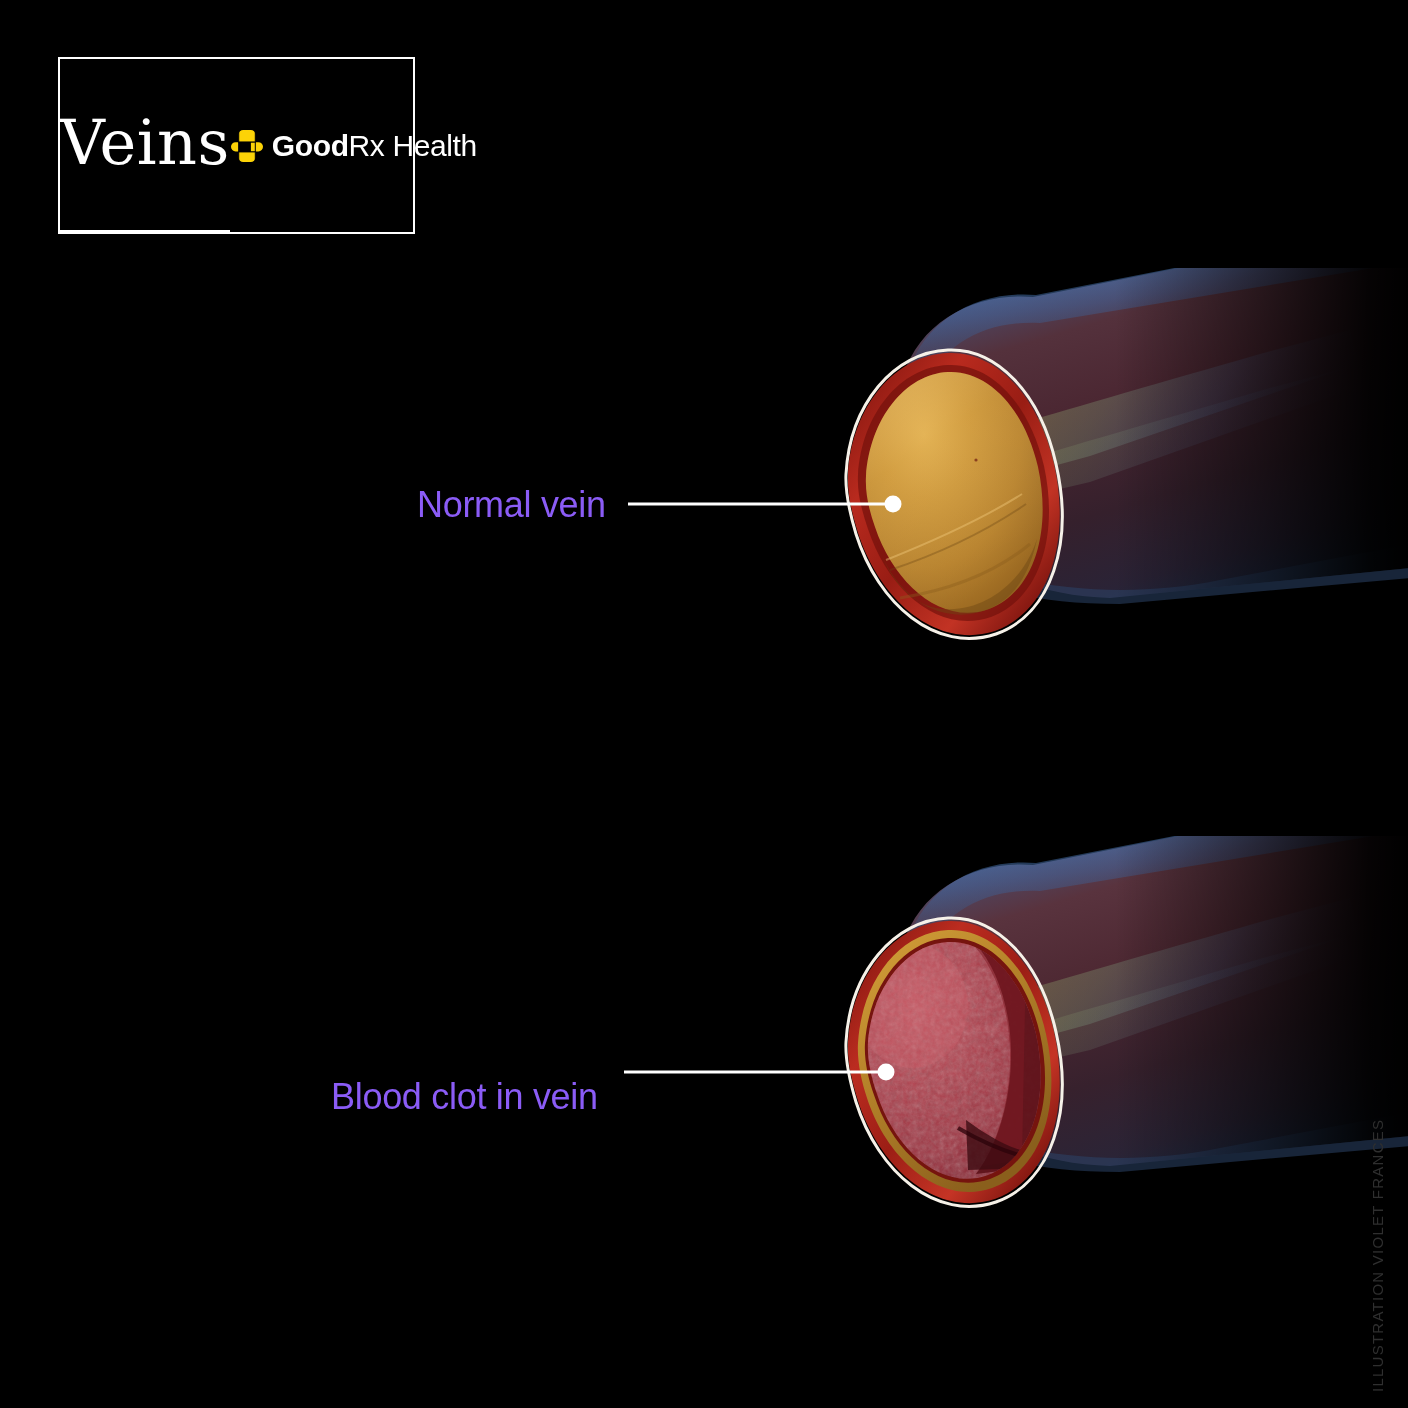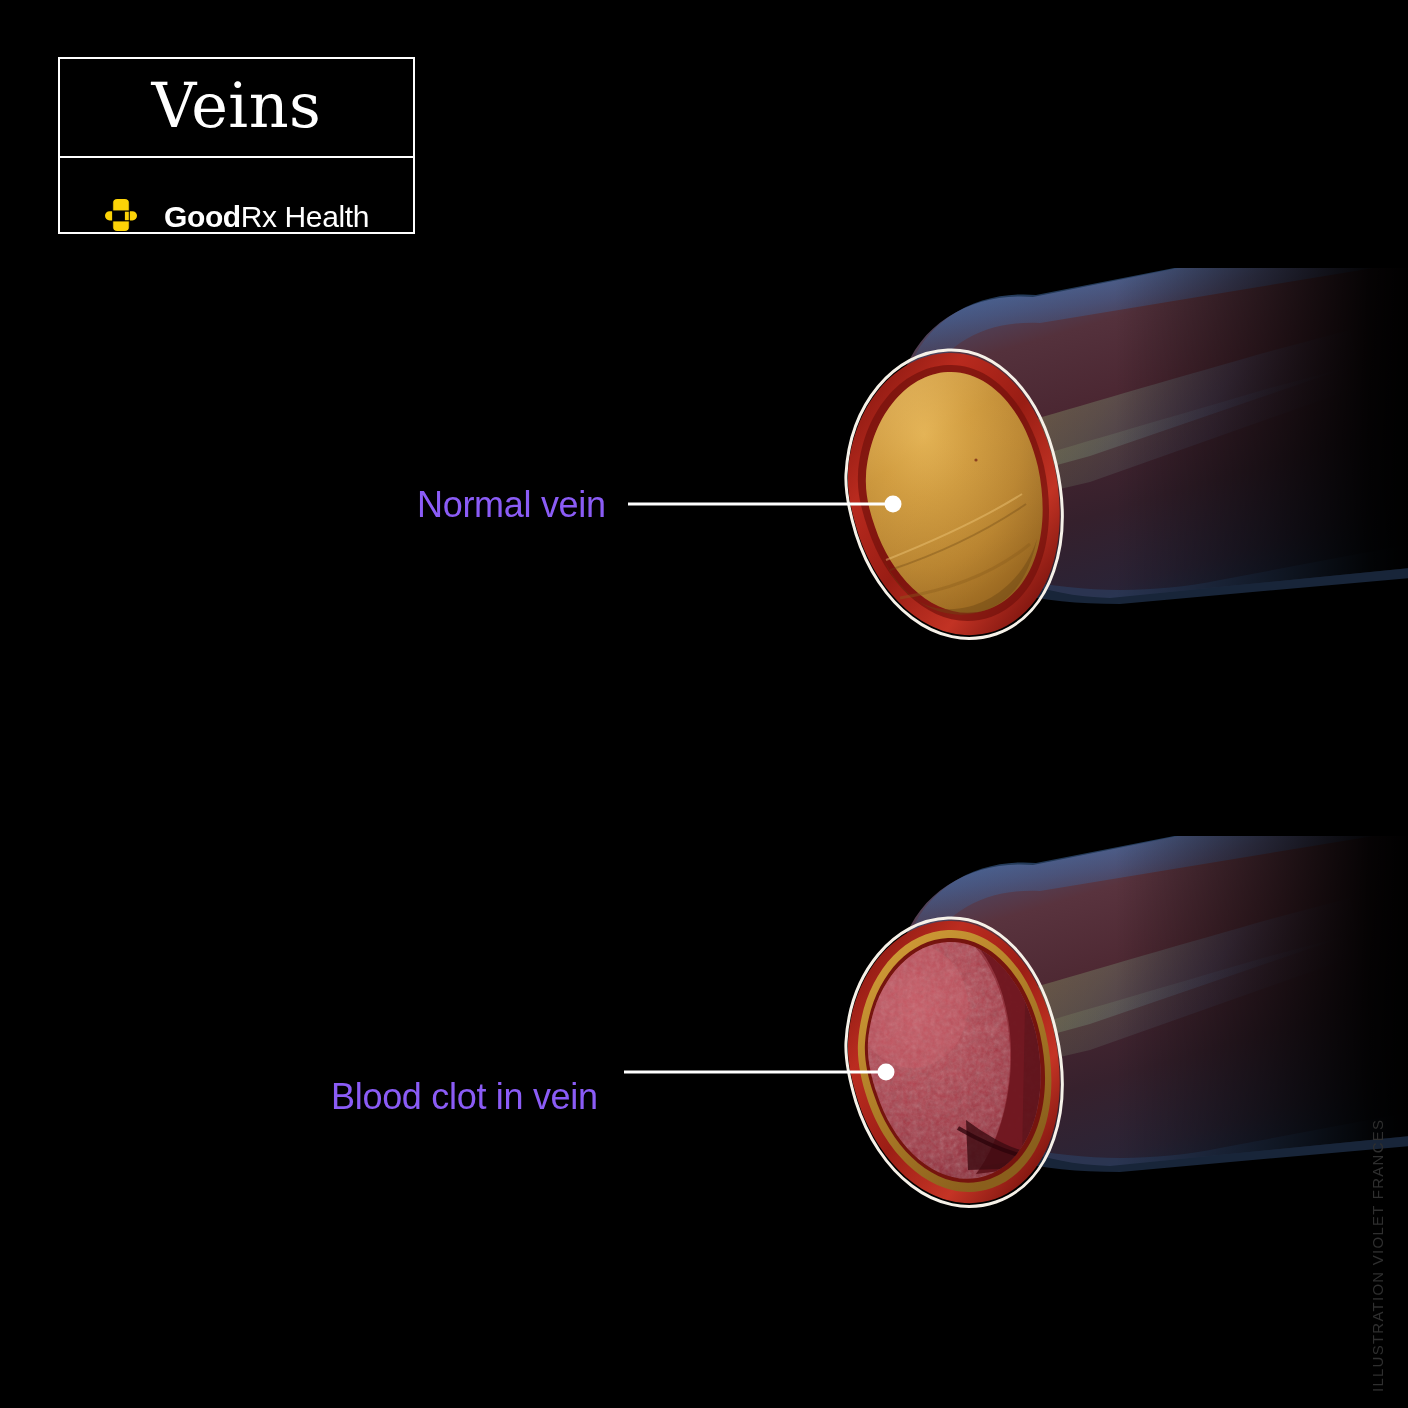--- a/index.html
+++ b/index.html
@@ -29,21 +29,21 @@
   
   .logo-box {
     position: absolute;
     left: 58px;
     top: 57px;
     width: 357px;
     height: 177px;
     border: 2px solid #ffffff;
     box-sizing: border-box;
     display: flex;
-    flex-direction: column;
+    flex-direction: row;
     background: #000;
   }
   .logo-title-row {
     flex: 0 0 97px;
     display: flex;
     align-items: center;
     justify-content: center;
     border-bottom: 2px solid #ffffff;
   }
   .logo-title {
@@ -51,23 +51,23 @@
     font-size: 62px;
     line-height: 62px;
     color: #ffffff;
     letter-spacing: 0.5px;
     font-weight: 400;
     padding-bottom: 4px;
   }
   .logo-brand-row {
     flex: 1 1 auto;
     display: flex;
-    align-items: flex-end;
+    align-items: center;
     justify-content: center;
-    gap: 26px;
+    gap: 8px;
   }
   .goodrx-mark {
     position: relative;
     width: 34px;
     height: 34px;
     flex: 0 0 34px;
   }
   .goodrx-mark svg { display: block; }
   .brand-text {
     font-family: "Liberation Sans", sans-serif;

